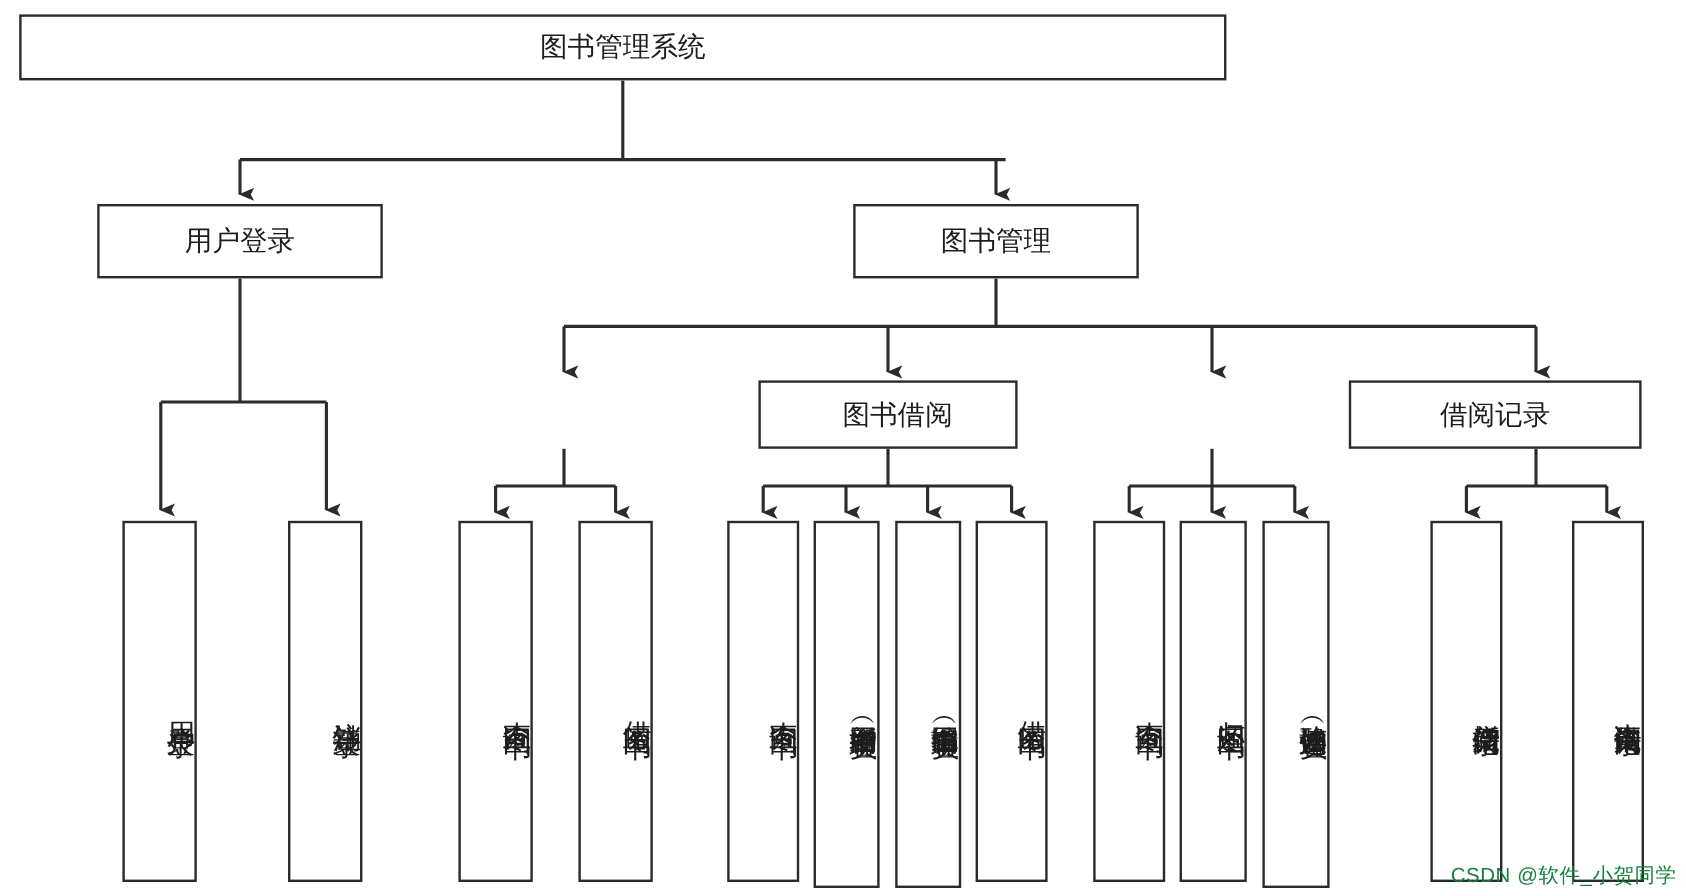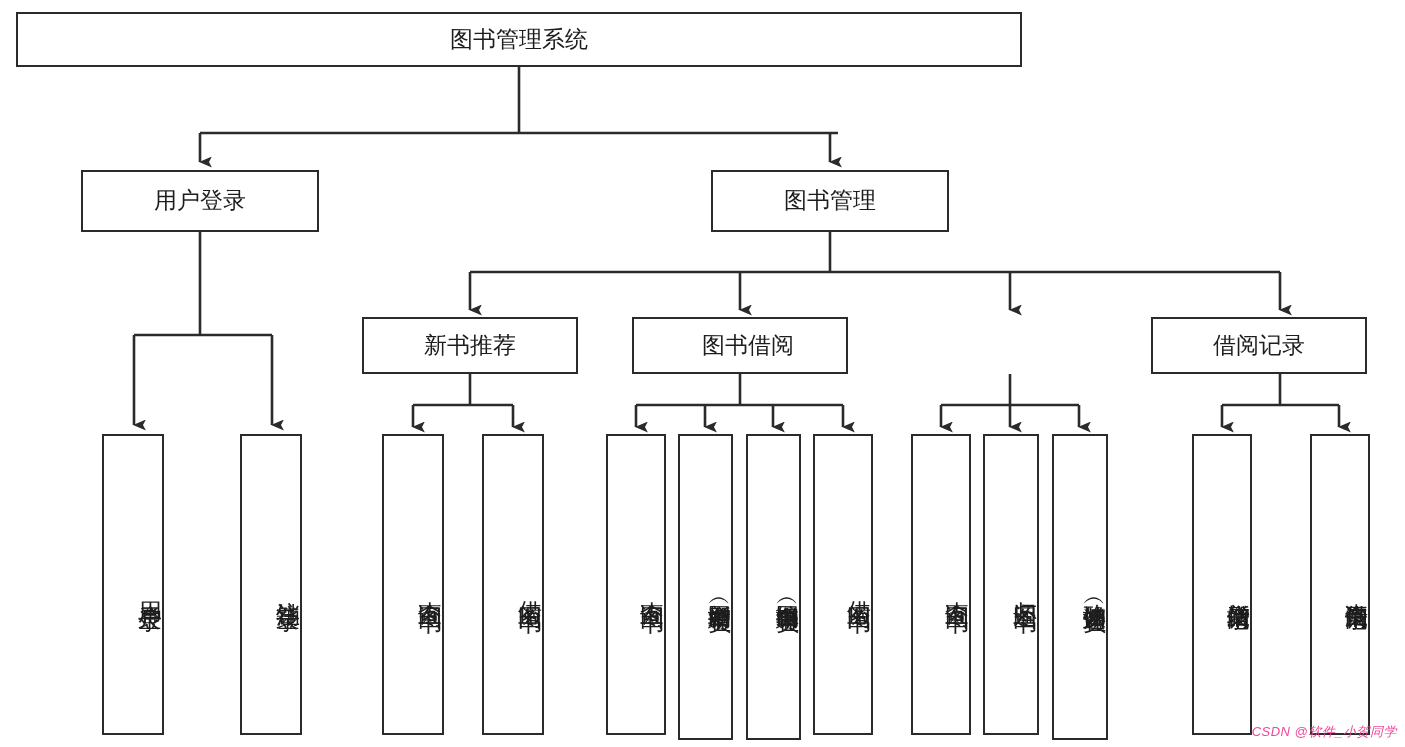--- a/index.html
+++ b/index.html
@@ -72,25 +72,24 @@
     stroke-width: 2.6;
     fill: none;
   }
   .arrow-head {
     fill: #2b2b2b;
   }
   .watermark {
     position: absolute;
     right: 8px;
     bottom: 6px;
-    font-size: 13px;
-    color: #ec4899;
+    font-size: 17px;
+    color: #15803d;
     white-space: nowrap;
     letter-spacing: 0.5px;
-    font-style: italic;
   }
 </style>
 </head>
 <body>
 
 <div id="canvas">
 
   <svg class="links" viewBox="0 0 1405 747">
     <defs>
       <marker id="arrow" viewBox="0 0 12 14" refX="6" refY="13" markerWidth="11" markerHeight="13" orient="auto-start-reverse" markerUnits="userSpaceOnUse">
@@ -144,27 +143,24 @@
     <span class="node-label">图书管理系统</span>
   </div>
 
   <div class="node h-node" style="left:81px; top:170px; width:238px; height:62px;">
     <span class="node-label">用户登录</span>
   </div>
   <div class="node h-node" style="left:711px; top:170px; width:238px; height:62px;">
     <span class="node-label">图书管理</span>
   </div>
 
-  <div class="node h-node" style="left:362px; top:317px; width:216px; height:57px;">
-    <span class="node-label">新书推荐</span>
-  </div>
   <div class="node h-node" style="left:632px; top:317px; width:216px; height:57px;padding-left:16px;">
     <span class="node-label">图书借阅</span>
   </div>
-  <div class="node h-node" style="left:1151px; top:317px; width:216px; height:57px;align-items:center;">
+  <div class="node h-node" style="left:1124px; top:317px; width:244px; height:57px;align-items:center;">
     <span class="node-label">借阅记录</span>
   </div>
 
   <div class="node v-node" style="left:102px; top:434px; width:62px; height:301px;">
     <span class="node-label">用户登录</span>
   </div>
   <div class="node v-node" style="left:240px; top:434px; width:62px; height:301px;">
     <span class="node-label">注销登录</span>
   </div>
 

